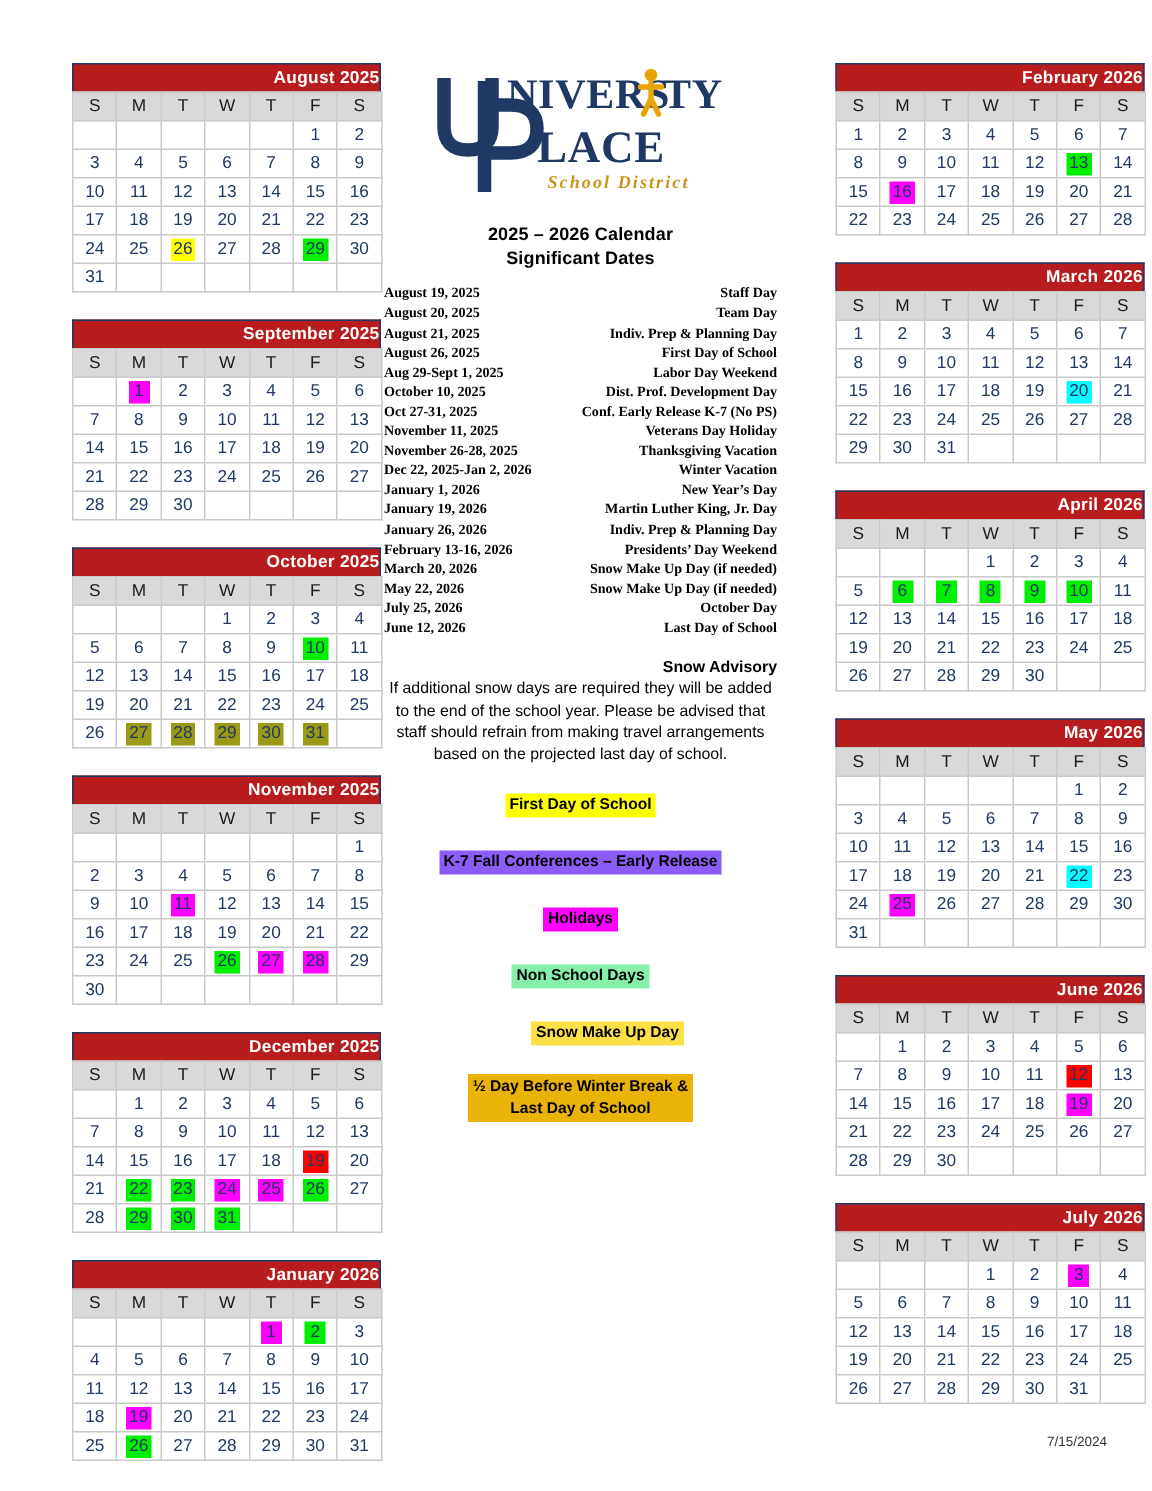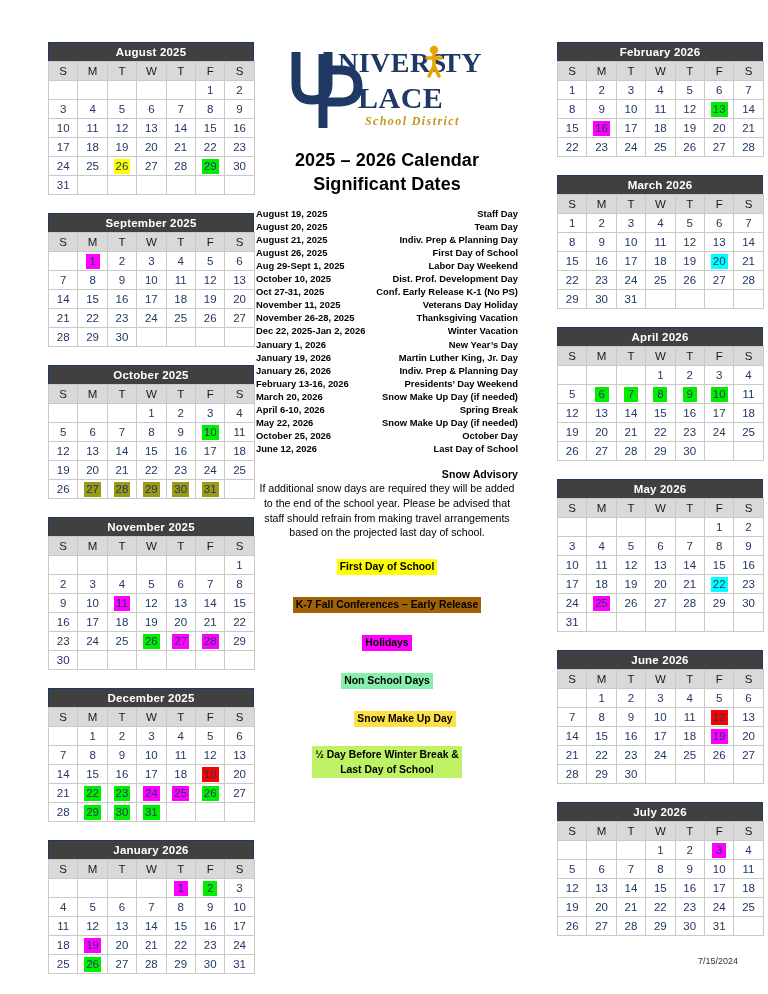--- a/index.html
+++ b/index.html
@@ -15,25 +15,25 @@
   .page { position: relative; width: 768px; height: 994px; padding: 0; }
 
   
   .col-left  { position: absolute; left: 48px;  top: 42px; width: 206px; }
   .col-right { position: absolute; left: 557px; top: 42px; width: 206px; }
   .col-mid   { position: absolute; left: 256px; top: 36px; width: 262px; }
 
   
   .month { width: 206px; margin-bottom: 18px; }
   .month-title {
-    background: #404040;
+    background: #b91c1c;
     color: #ffffff;
     font-size: 11.5px;
     font-weight: bold;
-    text-align: center;
+    text-align: right;
     padding: 3px 0 3px;
     letter-spacing: .2px;
     border: 1px solid #1F3864;
     border-bottom: none;
   }
   table.cal {
     width: 206px;
     border-collapse: collapse;
     table-layout: fixed;
   }
@@ -70,37 +70,38 @@
   td.hl-olive  .num { background:#9A9A16; }
   td.empty { background:#ffffff; }
 
   
   .logo-wrap { width: 262px; height: 104px; position: relative; }
   .logo-svg { display:block; margin: 0 auto; }
 
   
   .cal-title {
     text-align:center;
-    font-size: 18px;
+    font-size: 12px;
     font-weight: bold;
     margin-top: 8px;
     line-height: 1.35;
     letter-spacing: .1px;
   }
   .cal-title .l2 { display:block; }
 
   
   .sig-list { margin-top: 10px; }
   .sig-row {
     display: flex;
     justify-content: space-between;
     font-size: 9.4px;
     font-weight: bold;
     line-height: 13.1px;
     white-space: nowrap;
+    font-family: Liberation Serif, serif;
   }
   .sig-row .d { text-align:left; }
   .sig-row .e { text-align:left; }
 
   
   .snow-head {
     text-align:right;
     font-size: 10.6px;
     font-weight: bold;
     margin-top: 13px;
@@ -586,21 +587,21 @@
         <div class="sig-row">
           <span class="d">Aug 29-Sept 1, 2025</span>
           <span class="e">Labor Day Weekend</span>
         </div>
         <div class="sig-row">
           <span class="d">October 10, 2025</span>
           <span class="e">Dist. Prof. Development Day</span>
         </div>
         <div class="sig-row">
           <span class="d">Oct 27-31, 2025</span>
-          <span class="e">Conf. Early Release K-1 (No PS)</span>
+          <span class="e">Conf. Early Release K-7 (No PS)</span>
         </div>
         <div class="sig-row">
           <span class="d">November 11, 2025</span>
           <span class="e">Veterans Day Holiday</span>
         </div>
         <div class="sig-row">
           <span class="d">November 26-28, 2025</span>
           <span class="e">Thanksgiving Vacation</span>
         </div>
         <div class="sig-row">
@@ -621,47 +622,43 @@
         </div>
         <div class="sig-row">
           <span class="d">February 13-16, 2026</span>
           <span class="e">Presidents’ Day Weekend</span>
         </div>
         <div class="sig-row">
           <span class="d">March 20, 2026</span>
           <span class="e">Snow Make Up Day (if needed)</span>
         </div>
         <div class="sig-row">
-          <span class="d">April 6-10, 2026</span>
-          <span class="e">Spring Break</span>
-        </div>
-        <div class="sig-row">
           <span class="d">May 22, 2026</span>
           <span class="e">Snow Make Up Day (if needed)</span>
         </div>
         <div class="sig-row">
-          <span class="d">October 25, 2026</span>
+          <span class="d">July 25, 2026</span>
           <span class="e">October Day</span>
         </div>
         <div class="sig-row">
           <span class="d">June 12, 2026</span>
           <span class="e">Last Day of School</span>
         </div>
       </div>
 
     <div class="snow-head">Snow Advisory</div>
     <div class="snow-body">If additional snow days are required they will be added to the end of the school year. Please be advised that staff should refrain from making travel arrangements based on the projected last day of school.</div>
 
     <div class="legend" id="legend">
         <div class="legend-item"><span class="chip" style="background: rgb(255, 255, 0); color: rgb(0, 0, 0);">First Day of School</span></div>
-        <div class="legend-item"><span class="chip" style="background: #a16207; color: rgb(0, 0, 0);">K-7 Fall Conferences – Early Release</span></div>
+        <div class="legend-item"><span class="chip" style="background: #8b5cf6; color: rgb(0, 0, 0);">K-7 Fall Conferences – Early Release</span></div>
         <div class="legend-item"><span class="chip" style="background: rgb(255, 0, 255); color: rgb(0, 0, 0);">Holidays</span></div>
         <div class="legend-item"><span class="chip" style="background: #86efac; color: rgb(0, 0, 0);">Non School Days</span></div>
         <div class="legend-item"><span class="chip" style="background: #fde047; color: rgb(0, 0, 0); margin-left: 36px;">Snow Make Up Day</span></div>
-        <div class="legend-item two"><span class="chip" style="background: #bef264; color: rgb(0, 0, 0); white-space: pre-line; display: inline-block; text-align: center;">½ Day Before Winter Break &amp;
+        <div class="legend-item two"><span class="chip" style="background: #eab308; color: rgb(0, 0, 0); white-space: pre-line; display: inline-block; text-align: center;">½ Day Before Winter Break &amp;
 Last Day of School</span></div>
       </div>
 
   </div>
 
   <div class="col-right" id="col-right">
       <div class="month">
         <div class="month-title">February 2026</div>
         <table class="cal">
           <thead>

